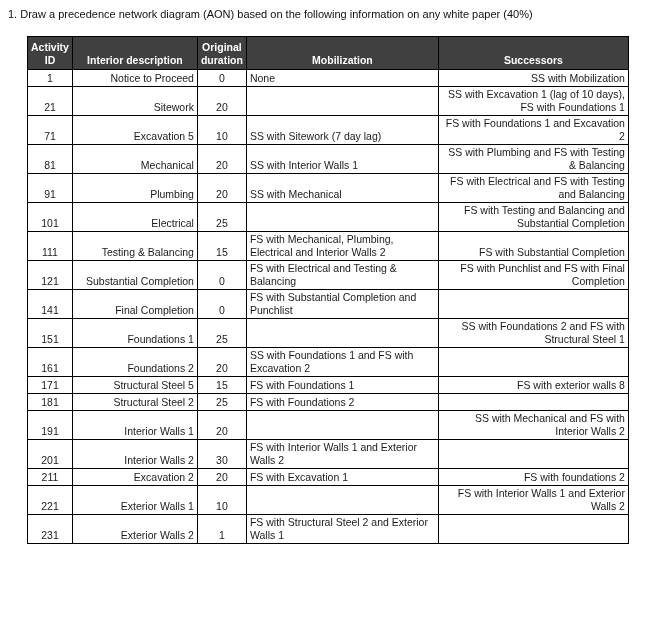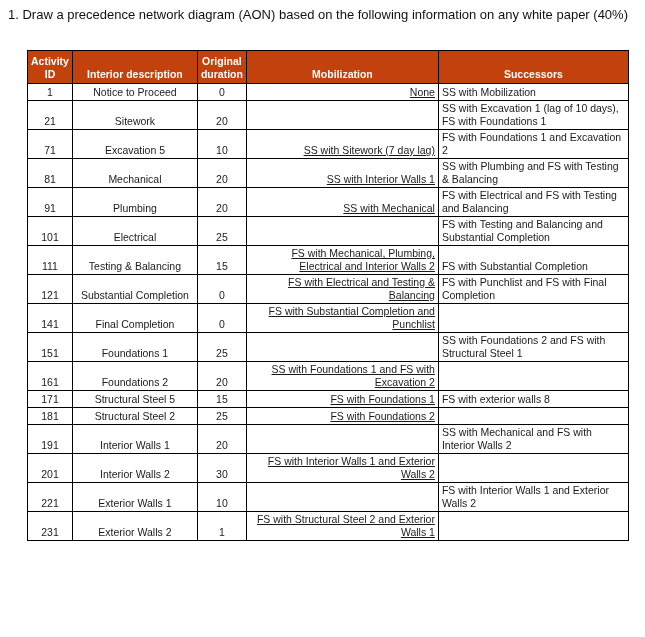--- a/index.html
+++ b/index.html
@@ -8,54 +8,54 @@
     background: #ffffff;
     font-family: "Liberation Sans", sans-serif;
     color: #1a1a1a;
   }
   .page {
     width: 645px;
     min-height: 637px;
     padding: 6px 10px 4px 8px;
   }
   .title {
-    font-size: 13px;
+    font-size: 11px;
     line-height: 17px;
-    margin-bottom: 27px;
+    margin-bottom: 13px;
     color: #111;
   }
   table.activity-table {
     border-collapse: collapse;
     margin-left: 19px;
     table-layout: fixed;
   }
   table.activity-table th,
   table.activity-table td {
     border: 1px solid #000;
     font-size: 10.5px;
     line-height: 13px;
     vertical-align: bottom;
     padding: 1px 3px;
     overflow: hidden;
   }
   table.activity-table thead th {
-    background: #c2410c;
+    background: #404040;
     color: #ffffff;
     font-weight: bold;
     text-align: center;
     vertical-align: bottom;
     height: 33px;
     padding-bottom: 2px;
   }
   table.activity-table tbody td { height: 17px; }
   td.c-id   { text-align: center; }
-  td.c-desc { text-align: center; }
+  td.c-desc { text-align: right; }
   td.c-dur  { text-align: center; }
-  td.c-pred { text-align: right; text-decoration: underline; }
-  td.c-succ { text-align: left; }
+  td.c-pred { text-align: left; }
+  td.c-succ { text-align: right; }
 </style>
 </head>
 <body>
 
 <div class="page">
   <div class="title">1. Draw a precedence network diagram (AON) based on the following information on any white paper (40%)</div>
 
   <table class="activity-table">
     <colgroup>
       <col style="width:40px">
@@ -173,20 +173,27 @@
           <td class="c-succ">SS with Mechanical and FS with Interior Walls 2</td>
         </tr>
         <tr>
           <td class="c-id">201</td>
           <td class="c-desc">Interior Walls 2</td>
           <td class="c-dur">30</td>
           <td class="c-pred">FS with Interior Walls 1 and Exterior Walls 2</td>
           <td class="c-succ"></td>
         </tr>
         <tr>
+          <td class="c-id">211</td>
+          <td class="c-desc">Excavation 2</td>
+          <td class="c-dur">20</td>
+          <td class="c-pred">FS with Excavation 1</td>
+          <td class="c-succ">FS with foundations 2</td>
+        </tr>
+        <tr>
           <td class="c-id">221</td>
           <td class="c-desc">Exterior Walls 1</td>
           <td class="c-dur">10</td>
           <td class="c-pred"></td>
           <td class="c-succ">FS with Interior Walls 1 and Exterior Walls 2</td>
         </tr>
         <tr>
           <td class="c-id">231</td>
           <td class="c-desc">Exterior Walls 2</td>
           <td class="c-dur">1</td>

